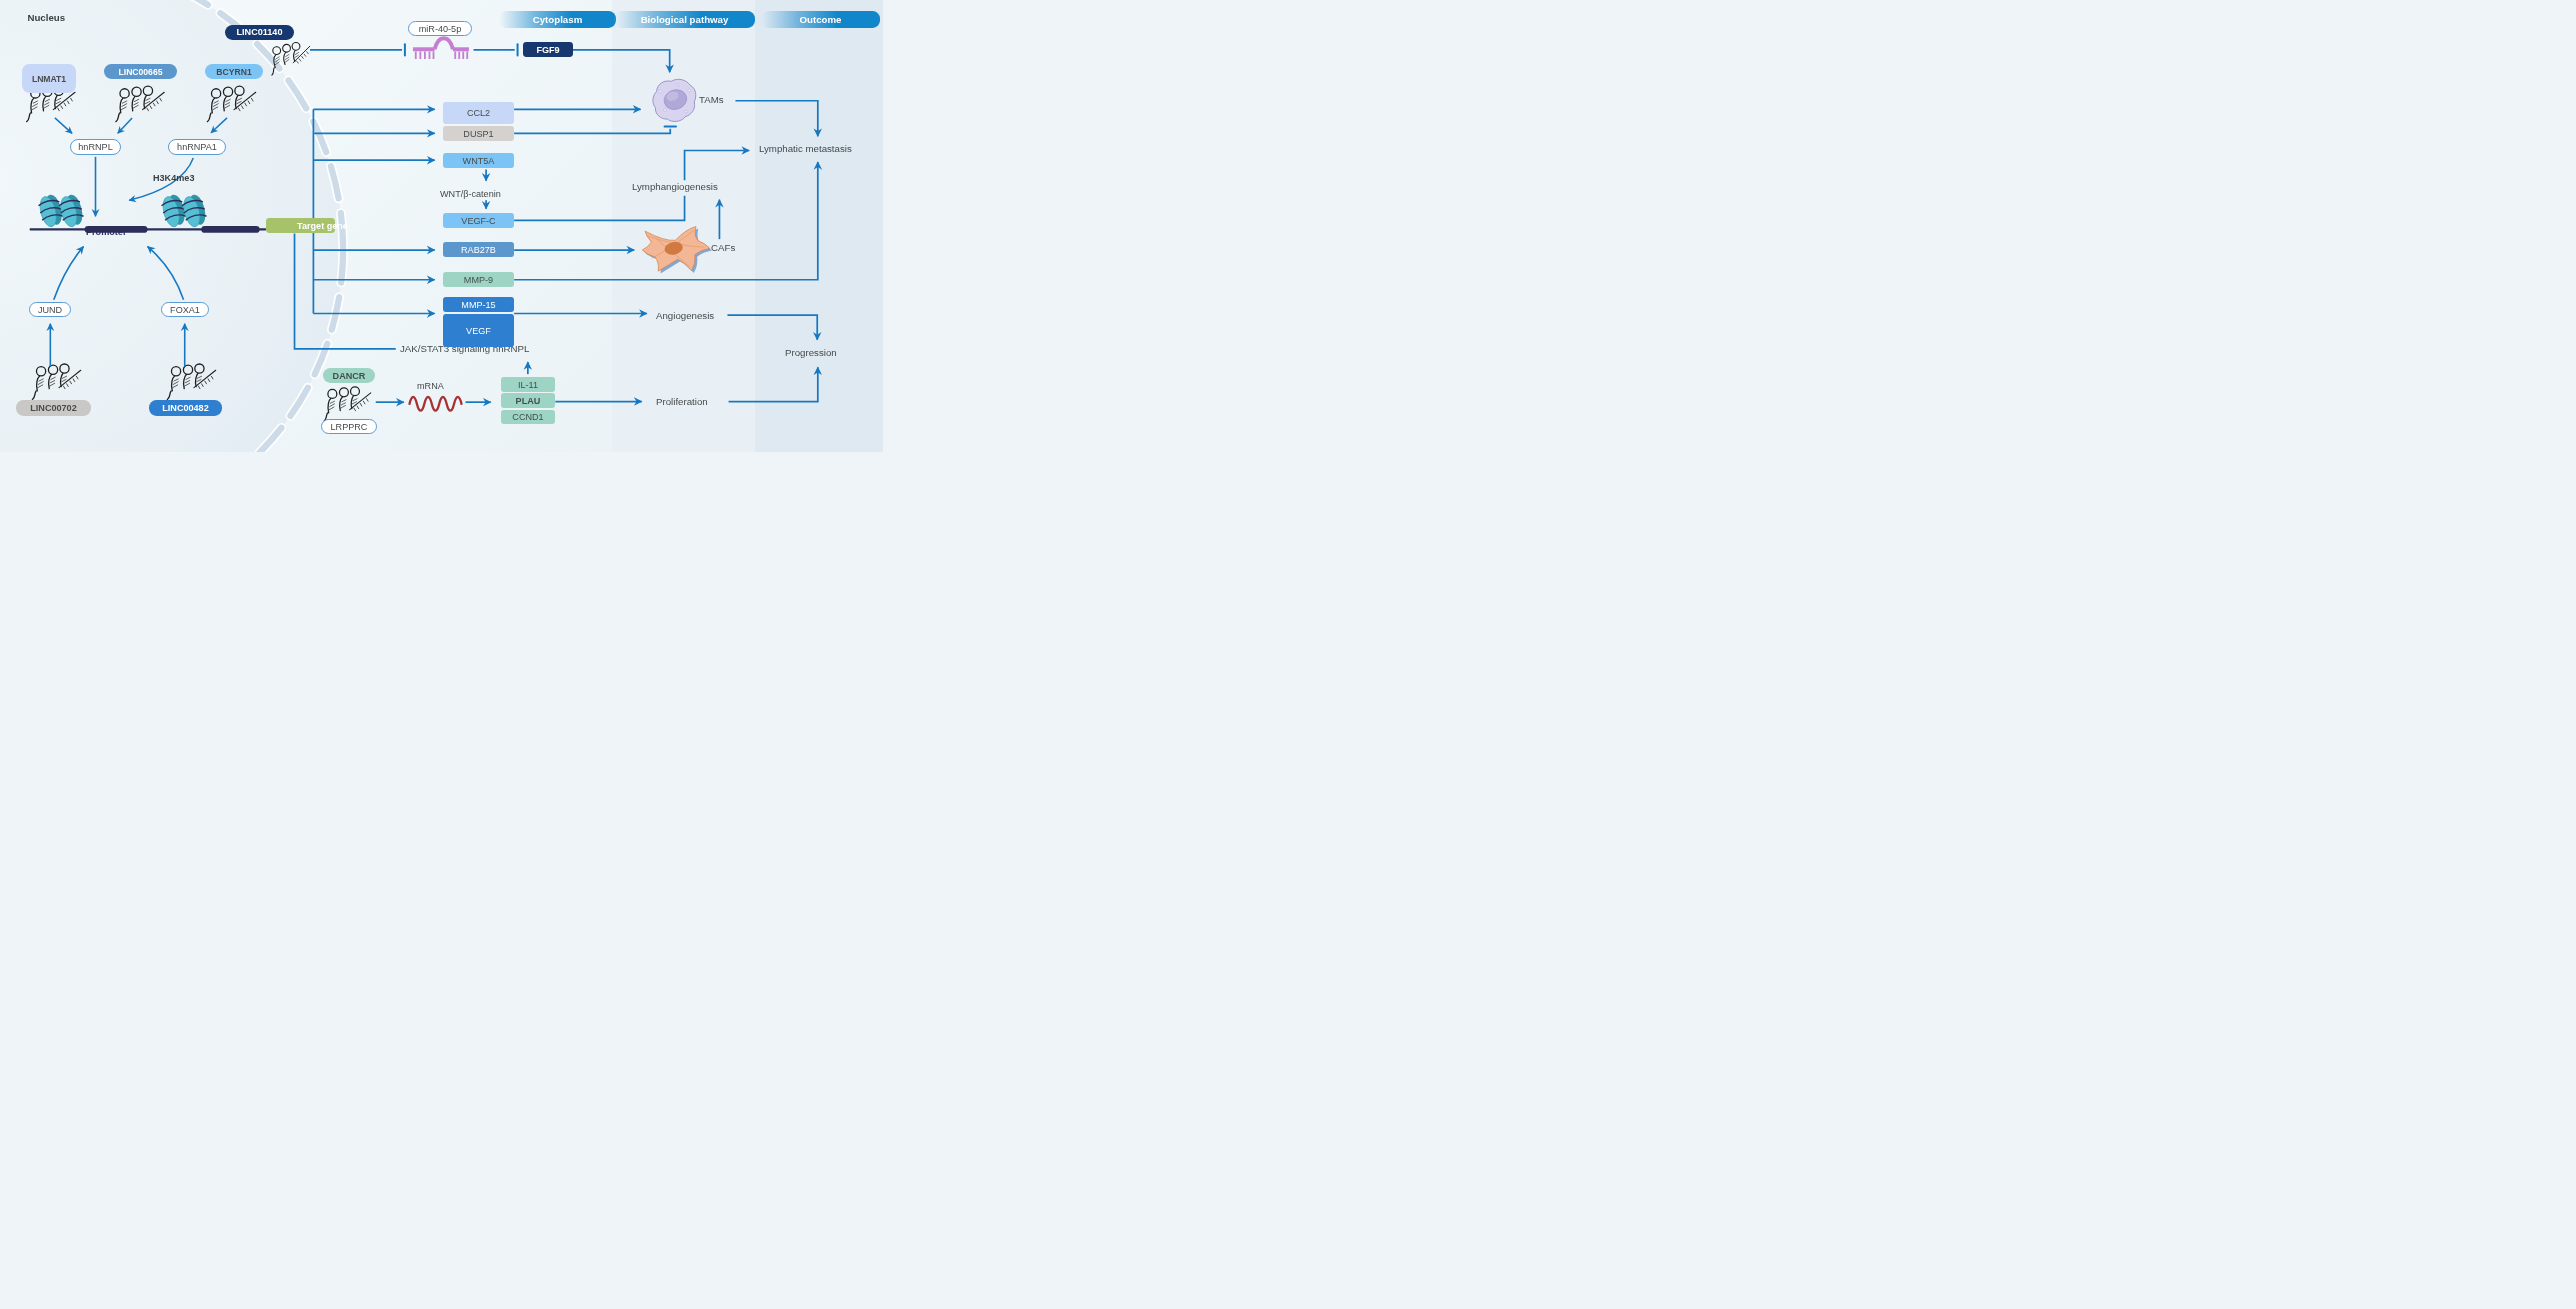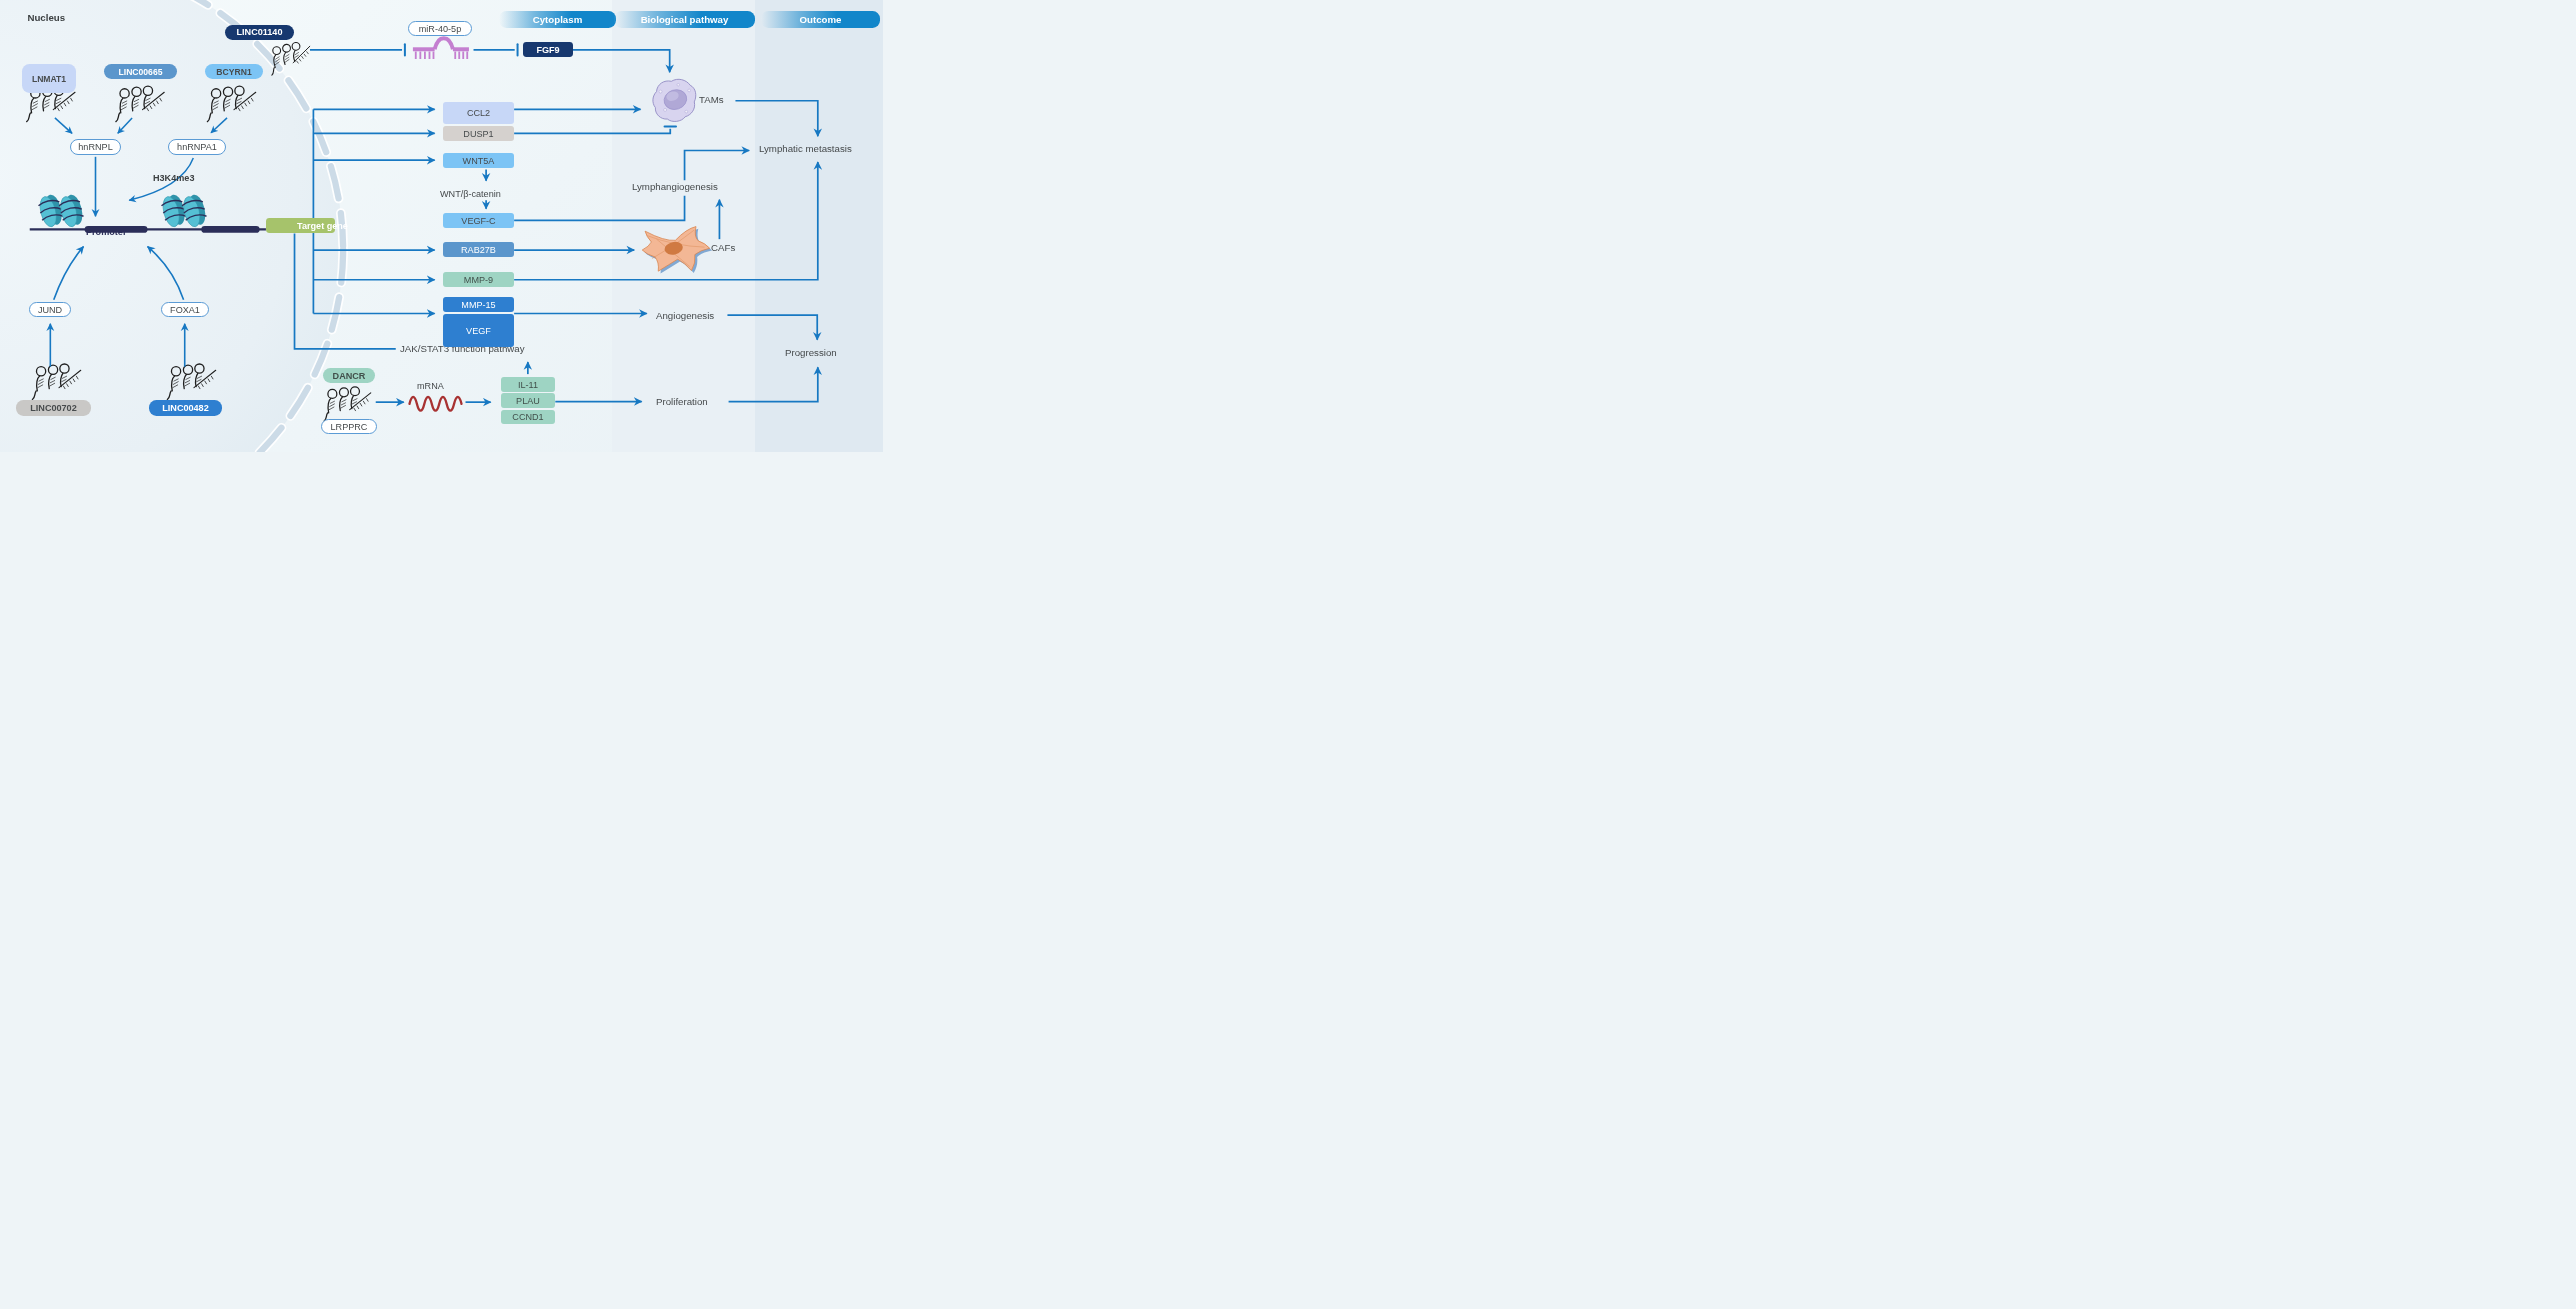--- a/index.html
+++ b/index.html
@@ -176,21 +176,21 @@
       <path d="M1128,404 Q1162,422 1181,420 Q1200,400 1217,396 Q1213,413 1221,421 Q1233,425 1241,434 Q1225,437 1215,445 Q1217,460 1209,473 Q1197,459 1185,453 Q1169,463 1151,474 Q1153,458 1145,449 Q1131,445 1123,437 Q1135,431 1139,423 Q1130,413 1128,404 Z" fill="#f3b795" stroke="#d9854f" stroke-width="1.4"></path>
       <path d="M1132,412 Q1180,430 1232,432 M1140,452 Q1180,430 1214,402 M1148,418 Q1182,446 1206,466" stroke="#da8a55" stroke-width="1" fill="none" opacity="0.8"></path>
       <ellipse cx="1178" cy="434" rx="16" ry="11" transform="rotate(-12 1178 434)" fill="#d07a42"></ellipse>
     </g>
   </svg>
 
   <div class="lab b" style="left:27.4px;top:12px;font-size:9.7px">Nucleus</div>
   <div class="lab b" style="left:153px;top:173px">H3K4me3</div>
   <div class="lab navytxt" style="left:86px;top:227px">Promoter</div>
   <div class="lab sm" style="left:440px;top:189px">WNT/β-catenin</div>
-  <div class="lab" style="left:400px;top:343px">JAK/STAT3 function pathway</div>
+  <div class="lab" style="left:400px;top:343px">JAK/STAT3 signaling hnRNPL</div>
   <div class="lab sm" style="left:417px;top:381px">mRNA</div>
   <div class="lab" style="left:699px;top:94px">TAMs</div>
   <div class="lab" style="left:711px;top:242px">CAFs</div>
   <div class="lab" style="left:632px;top:181px">Lymphangiogenesis</div>
   <div class="lab" style="left:759px;top:143px">Lymphatic metastasis</div>
   <div class="lab" style="left:656px;top:310px">Angiogenesis</div>
   <div class="lab" style="left:785px;top:347px">Progression</div>
   <div class="lab" style="left:656px;top:396px">Proliferation</div>
 
   <div class="node hdr" id="hdr-cyto" style="left:499px;top:11.4px;width:117px;height:16.6px">Cytoplasm</div>
@@ -217,17 +217,17 @@
   <div class="node sky r5" style="left:443px;top:153px;width:71px;height:15.4px;font-weight:normal;font-size:9.1px">WNT5A</div>
   <div class="node sky r5" style="left:443px;top:213px;width:71px;height:15.4px;font-weight:normal;font-size:9.1px">VEGF-C</div>
   <div class="node medblue r5" style="left:443px;top:242px;width:71px;height:15.4px;font-weight:normal;font-size:9.1px">RAB27B</div>
   <div class="node seafoam r5" style="left:443px;top:272px;width:71px;height:15.4px;font-weight:normal;font-size:9.1px">MMP-9</div>
   <div class="node bright r5" style="left:443px;top:297px;width:71px;height:15px;font-weight:normal;font-size:9.1px">MMP-15</div>
   <div class="node bright r5" style="left:443px;top:314px;width:71px;height:33px;font-weight:normal;font-size:9.1px">VEGF</div>
 
   <div class="node seafoam r13" style="left:323px;top:368px;width:52px;height:15px;font-size:9.1px">DANCR</div>
   <div class="node wpill" style="left:321px;top:419px;width:56px;height:15.4px;font-weight:normal;font-size:9.1px">LRPPRC</div>
   <div class="node seafoam r5" style="left:501px;top:377px;width:54px;height:15px;font-weight:normal;font-size:9.1px">IL-11</div>
-  <div class="node seafoam r5" style="left:501px;top:393px;width:54px;height:15px;font-weight:normal;font-size:9.1px">PLAU</div>
+  <div class="node seafoam r5" style="left:501px;top:393px;width:54px;height:15px;font-weight:bold;font-size:9.1px">PLAU</div>
   <div class="node seafoam r5" style="left:501px;top:410px;width:54px;height:14.3px;font-weight:normal;font-size:9.1px">CCND1</div>
 
 </div>
 
 
 </body></html>

